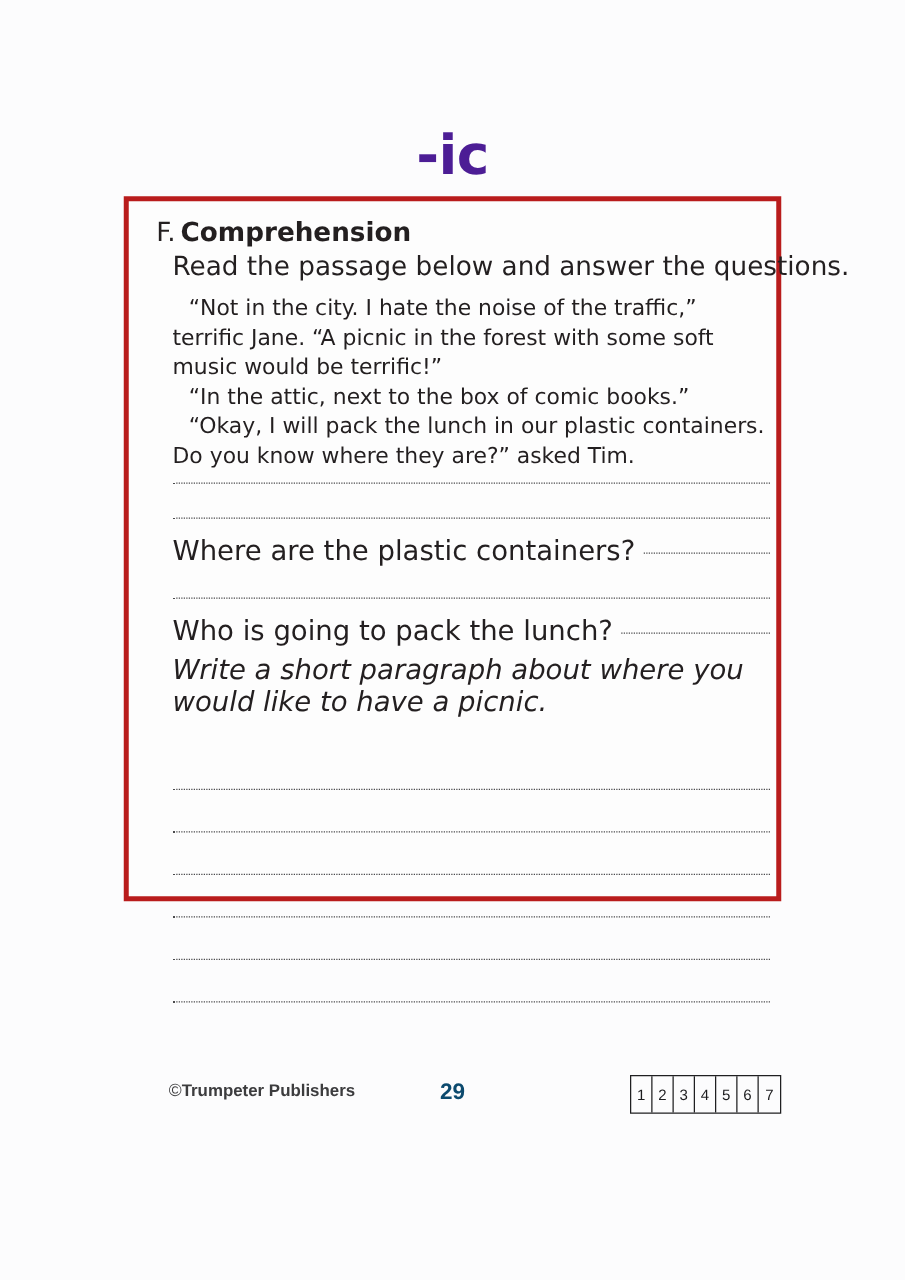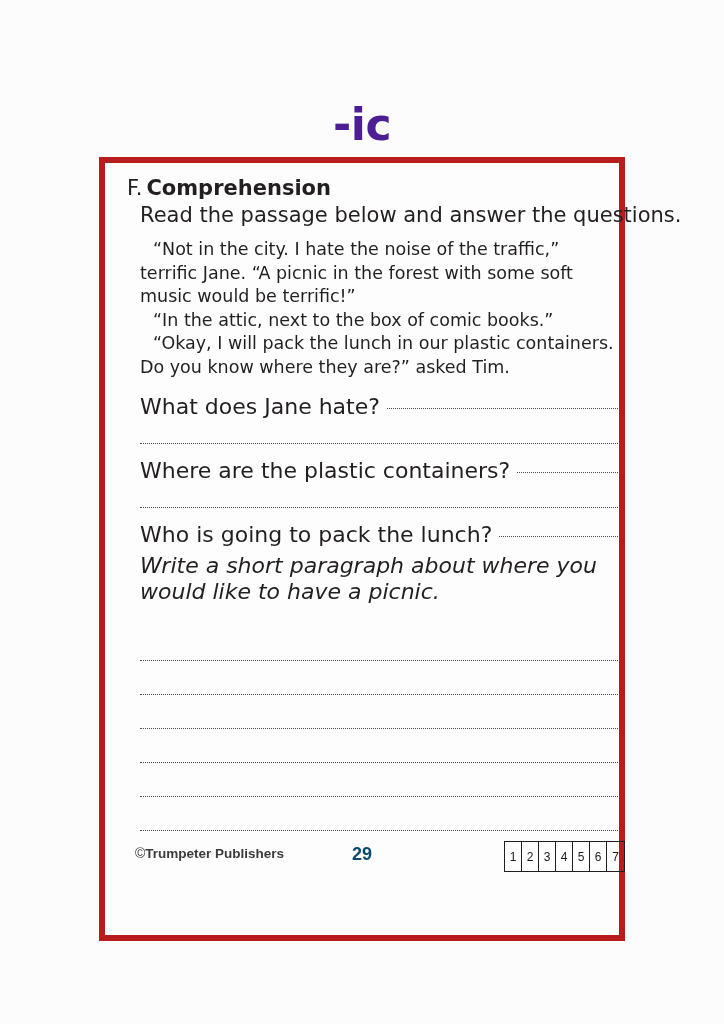--- a/index.html
+++ b/index.html
@@ -30,22 +30,22 @@
     color: #4c1d95;
     line-height: 1;
   }
 
   
   .worksheet-box {
     position: absolute;
     left: 99px;
     top: 157px;
     width: 526px;
-    height: 784px;
-    border: 6px solid #b91c1c;
+    height: 564px;
+    border: 4px solid #b91c1c;
     box-sizing: border-box;
     background: #fdfdfd;
   }
 
   .box-inner {
     position: absolute;
     left: 0;
     top: 0;
     right: 0;
     bottom: 0;
@@ -132,21 +132,21 @@
   .writing-lines .wline {
     border-bottom: 1px dotted #4a4a4c;
     height: 34px;
     box-sizing: border-box;
   }
 
   
   .footer {
     position: absolute;
     left: 99px;
-    top: 841px;
+    top: 860px;
     width: 526px;
     height: 34px;
   }
   .copyright {
     position: absolute;
     left: 36px;
     top: 4px;
     font-family: "Liberation Sans", sans-serif;
     font-size: 13.5px;
     font-weight: bold;
@@ -208,21 +208,20 @@
 
     <div class="passage">
       <p>“Not in the city. I hate the noise of the traffic,” terrific Jane. “A picnic in the forest with some soft music would be terrific!”</p>
       <p>“In the attic, next to the box of comic books.”</p>
       <p>“Okay, I will pack the lunch in our plastic containers. Do you know where they are?” asked Tim.</p>
     </div>
 
     <div class="questions">
 
       <div class="question-row">
-        <span class="question-text">What does Jane hate?</span>
         <span class="q-fill"></span>
       </div>
       <div class="spacer-22"></div>
       <div class="answer-line"></div>
       <div class="spacer-12"></div>
 
       <div class="question-row">
         <span class="question-text">Where are the plastic containers?</span>
         <span class="q-fill"></span>
       </div>

